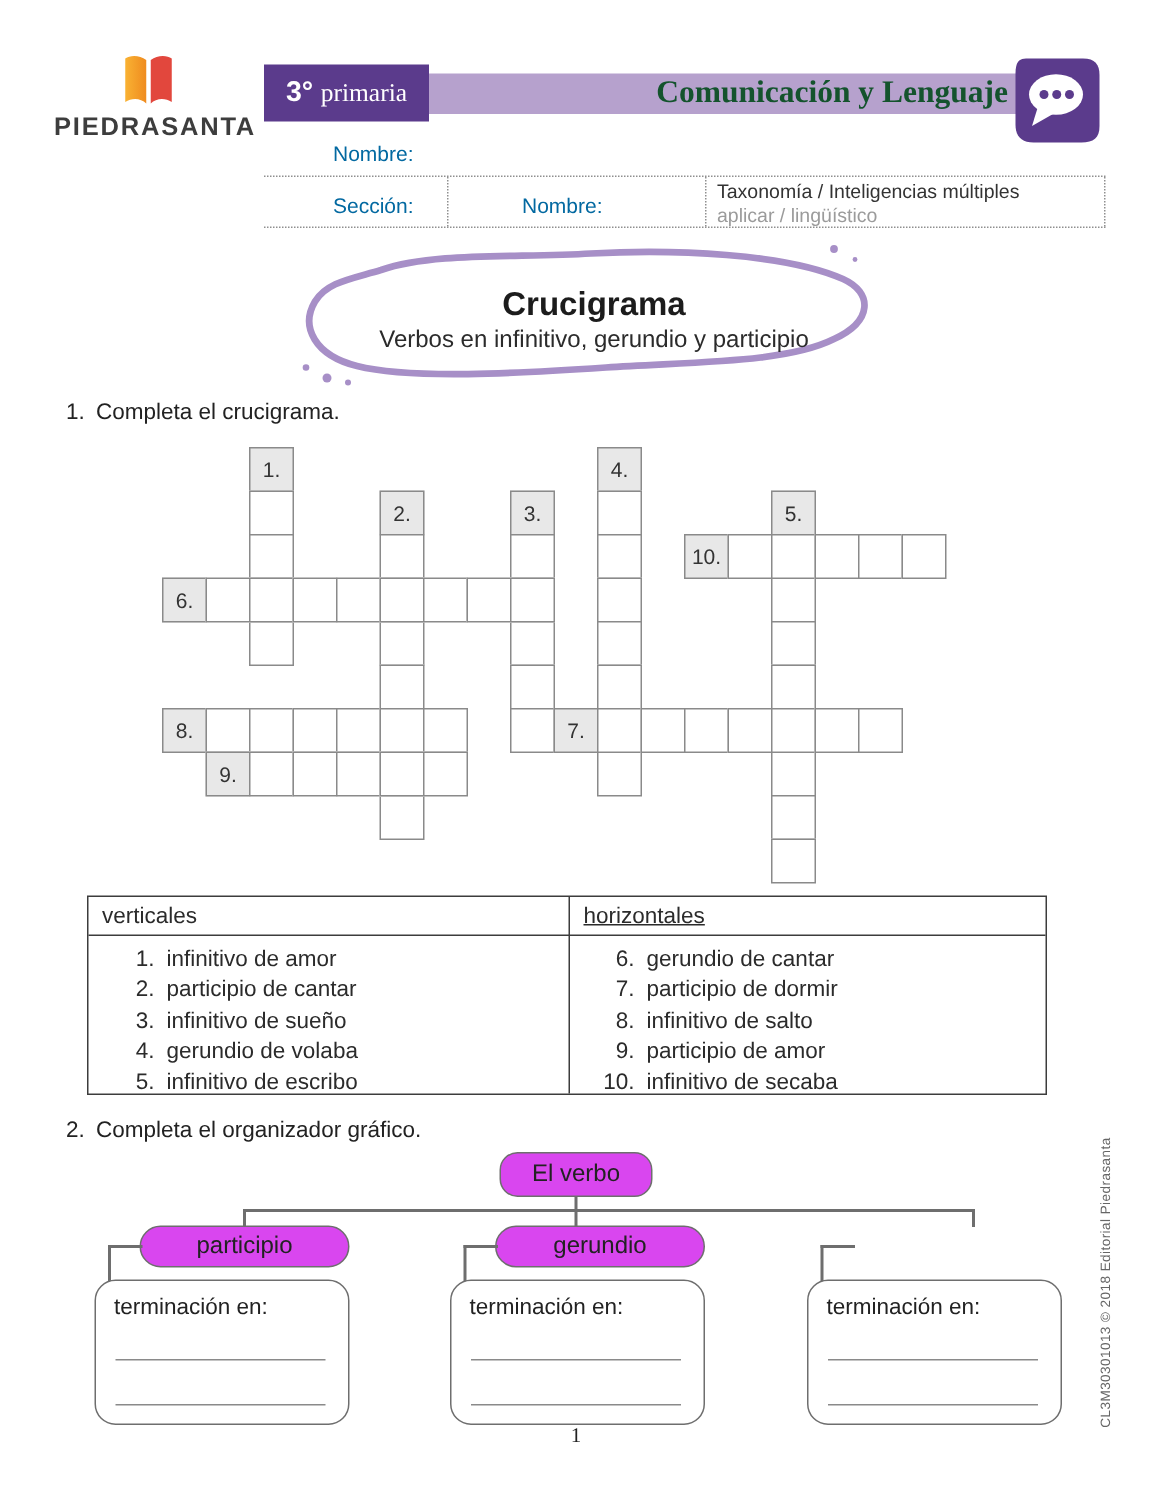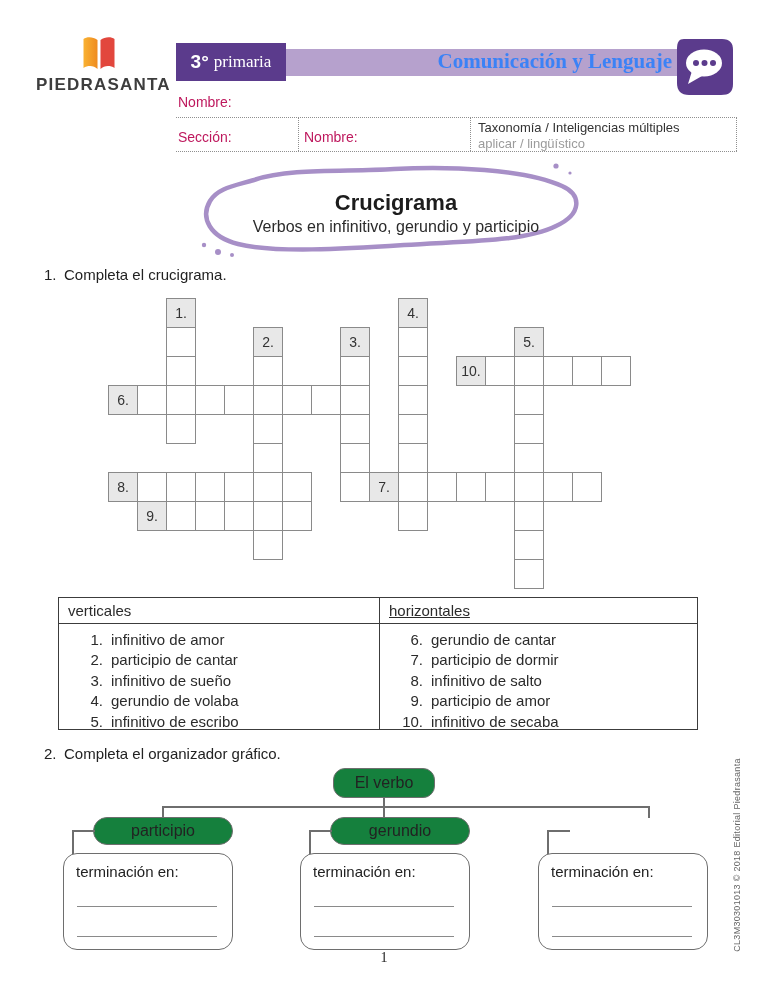--- a/index.html
+++ b/index.html
@@ -9,24 +9,24 @@
   
   .logo-icon{position:absolute;left:82px;top:36px;}
   .logo-word{position:absolute;left:36px;top:75px;width:132px;text-align:center;
              font-size:17px;font-weight:700;letter-spacing:1.2px;color:#3d3d3d;}
   .band-light{position:absolute;left:176px;top:49px;width:524px;height:27px;background:#b6a1cd;}
   .band-dark{position:absolute;left:176px;top:43px;width:110px;height:38px;background:#5b3b8c;
              display:flex;align-items:center;justify-content:center;color:#fff;}
   .band-dark .grade{font-size:19px;font-weight:700;margin-right:5px;}
   .band-dark .level{font-family:"Liberation Serif",serif;font-size:17px;}
   .subject{position:absolute;right:96px;top:49px;font-family:"Liberation Serif",serif;
-           font-weight:700;font-size:21px;color:#3b82f6;}
+           font-weight:700;font-size:21px;color:#14532d;}
   .chat-icon{position:absolute;left:676px;top:37px;}
 
-  .fld{position:absolute;font-size:14px;color:#be185d;}
+  .fld{position:absolute;font-size:14px;color:#0369a1;margin-left:44px;}
   .dotline{position:absolute;border-top:1.6px dotted #8f8f8f;}
   .dotvert{position:absolute;border-left:1.6px dotted #8f8f8f;}
   .tax1{position:absolute;left:478px;top:120px;font-size:13px;color:#333;}
   .tax2{position:absolute;left:478px;top:136px;font-size:13px;color:#9b9b9b;}
 
   
   .blob-svg{position:absolute;left:194px;top:156px;}
   .blob-title{position:absolute;left:194px;top:190px;width:404px;text-align:center;
               font-size:22px;font-weight:700;color:#1c1c1c;}
   .blob-sub{position:absolute;left:194px;top:218px;width:404px;text-align:center;
@@ -47,21 +47,21 @@
   .clues{position:absolute;left:58px;top:597px;width:640px;height:133px;
          box-sizing:border-box;border:1.4px solid #3c3c3c;font-size:15px;}
   .clues .chead{position:absolute;top:0;height:25px;line-height:25px;padding-left:9px;}
   .clues .chead-line{position:absolute;left:0;top:25px;width:100%;border-top:1.2px solid #3c3c3c;}
   .clues .cdiv{position:absolute;left:320px;top:0;height:100%;border-left:1.2px solid #3c3c3c;}
   .clue-list{position:absolute;top:31px;width:300px;}
   .clue-row{display:flex;height:20.5px;align-items:center;}
   .clue-row .cnum{width:28px;text-align:right;margin-right:8px;}
 
   
-  .node{position:absolute;box-sizing:border-box;border:1.5px solid #6e6e6e;background:#15803d;
+  .node{position:absolute;box-sizing:border-box;border:1.5px solid #6e6e6e;background:#d946ef;
         display:flex;align-items:center;justify-content:center;font-size:16px;color:#222;}
   .pill{border-radius:14px;height:28px;}
   .rootbox{border-radius:12px;}
   .bigbox{position:absolute;box-sizing:border-box;border:1.5px solid #6e6e6e;border-radius:14px;
           background:#fff;font-size:15px;color:#222;}
   .bigbox .blabel{position:absolute;left:12px;top:9px;}
   .wline{position:absolute;left:13px;right:15px;border-top:1.2px solid #8a8a8a;}
   .conn{position:absolute;background:#6e6e6e;}
 
   

